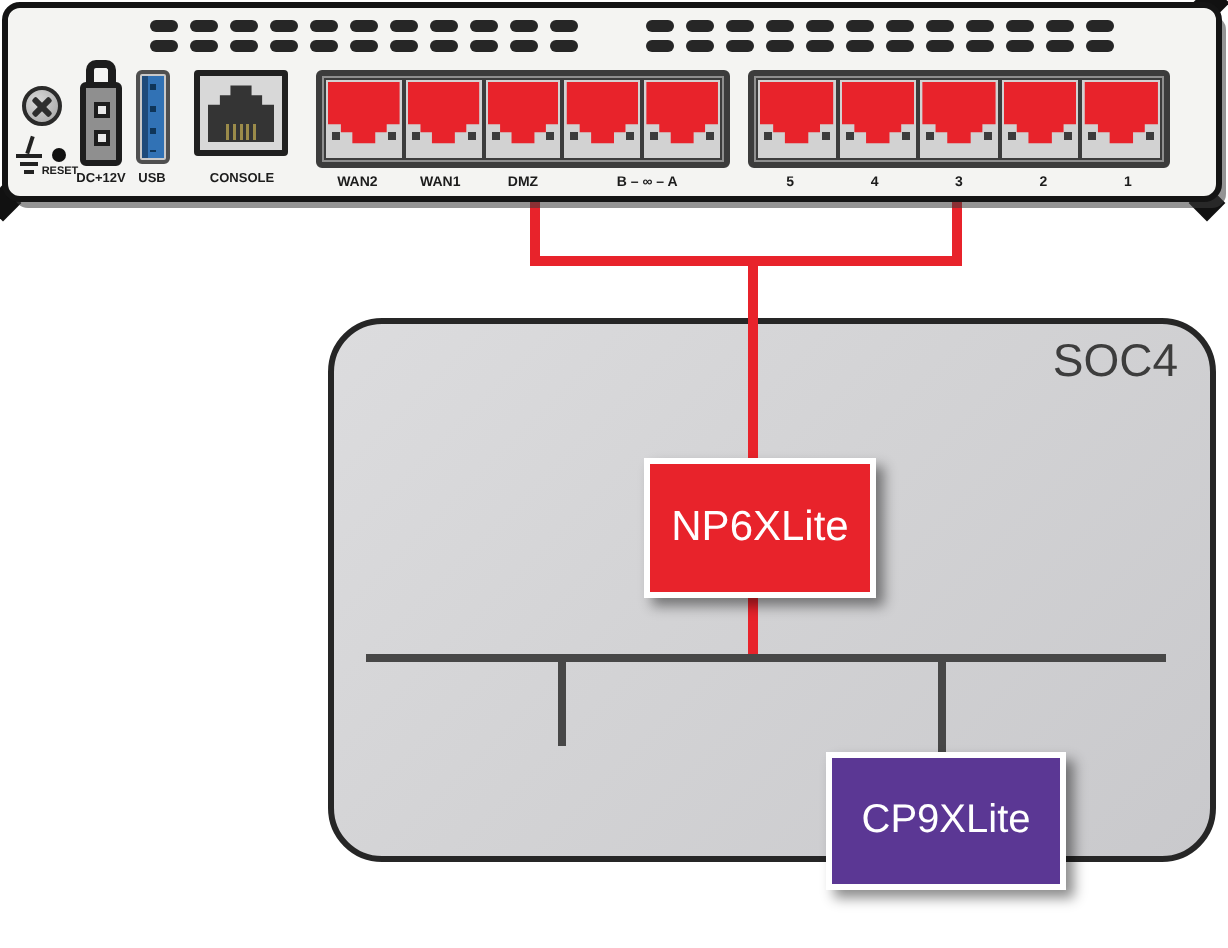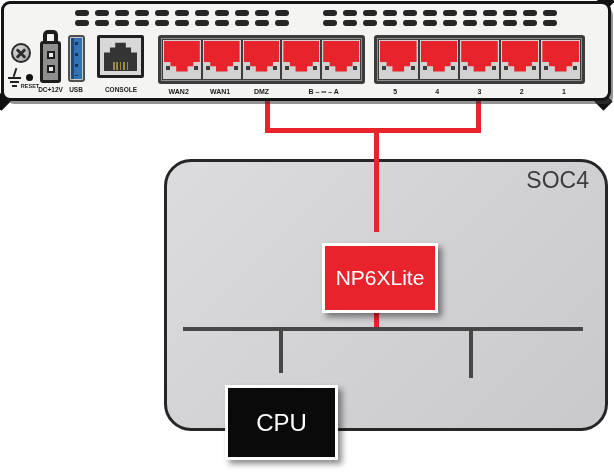--- a/index.html
+++ b/index.html
@@ -104,21 +104,21 @@
 
   #fabric-label {
     position:absolute; left:259px; top:168px; width:236px; height:33px; z-index:5;
     background:var(--fabric-gray); border:3px solid #fff; outline:1px solid #9a9a9a;
     box-shadow:3px 3px 4px rgba(0,0,0,.35);
     display:flex; align-items:center; justify-content:center;
     color:#fff; font-size:19px; white-space:nowrap;
   }
 
   .chip { position:absolute; z-index:5; border:3px solid #fff; box-shadow:4px 4px 6px rgba(0,0,0,.45);
-    display:flex; align-items:center; justify-content:center; color:#fff;margin-top:14px; }
+    display:flex; align-items:center; justify-content:center; color:#fff; }
   #np-box  { left:322px; top:229px; width:116px; height:70px; background:var(--np-red);   font-size:21px; }
   #cpu-box { left:225px; top:371px; width:113px; height:75px; background:var(--cpu-black); font-size:24px; }
   #cp-box  { left:413px; top:376px; width:120px; height:69px; background:var(--cp-purple); font-size:20px; }
 
   .gray-line { position:absolute; background:var(--bus-gray); z-index:4; }
   #bus      { left:183px; top:327px; width:400px; height:4px; }
   #drop-cpu { left:279px; top:329px; width:4px;  height:44px; }
   #drop-cp  { left:469px; top:329px; width:4px;  height:49px; }
 </style>
 </head>
@@ -277,15 +277,15 @@
   </div>
 
   <div class="red-line" id="red-center-bottom"></div>
 
 
   <div class="gray-line" id="bus"></div>
   <div class="gray-line" id="drop-cpu"></div>
   <div class="gray-line" id="drop-cp"></div>
 
   <div class="chip" id="np-box">NP6XLite</div>
-  <div class="chip" id="cpu-box">CPU</div>
+  <div class="chip" id="cp-box">CP9XLite</div>
 
 </div>
 
 </body></html>

